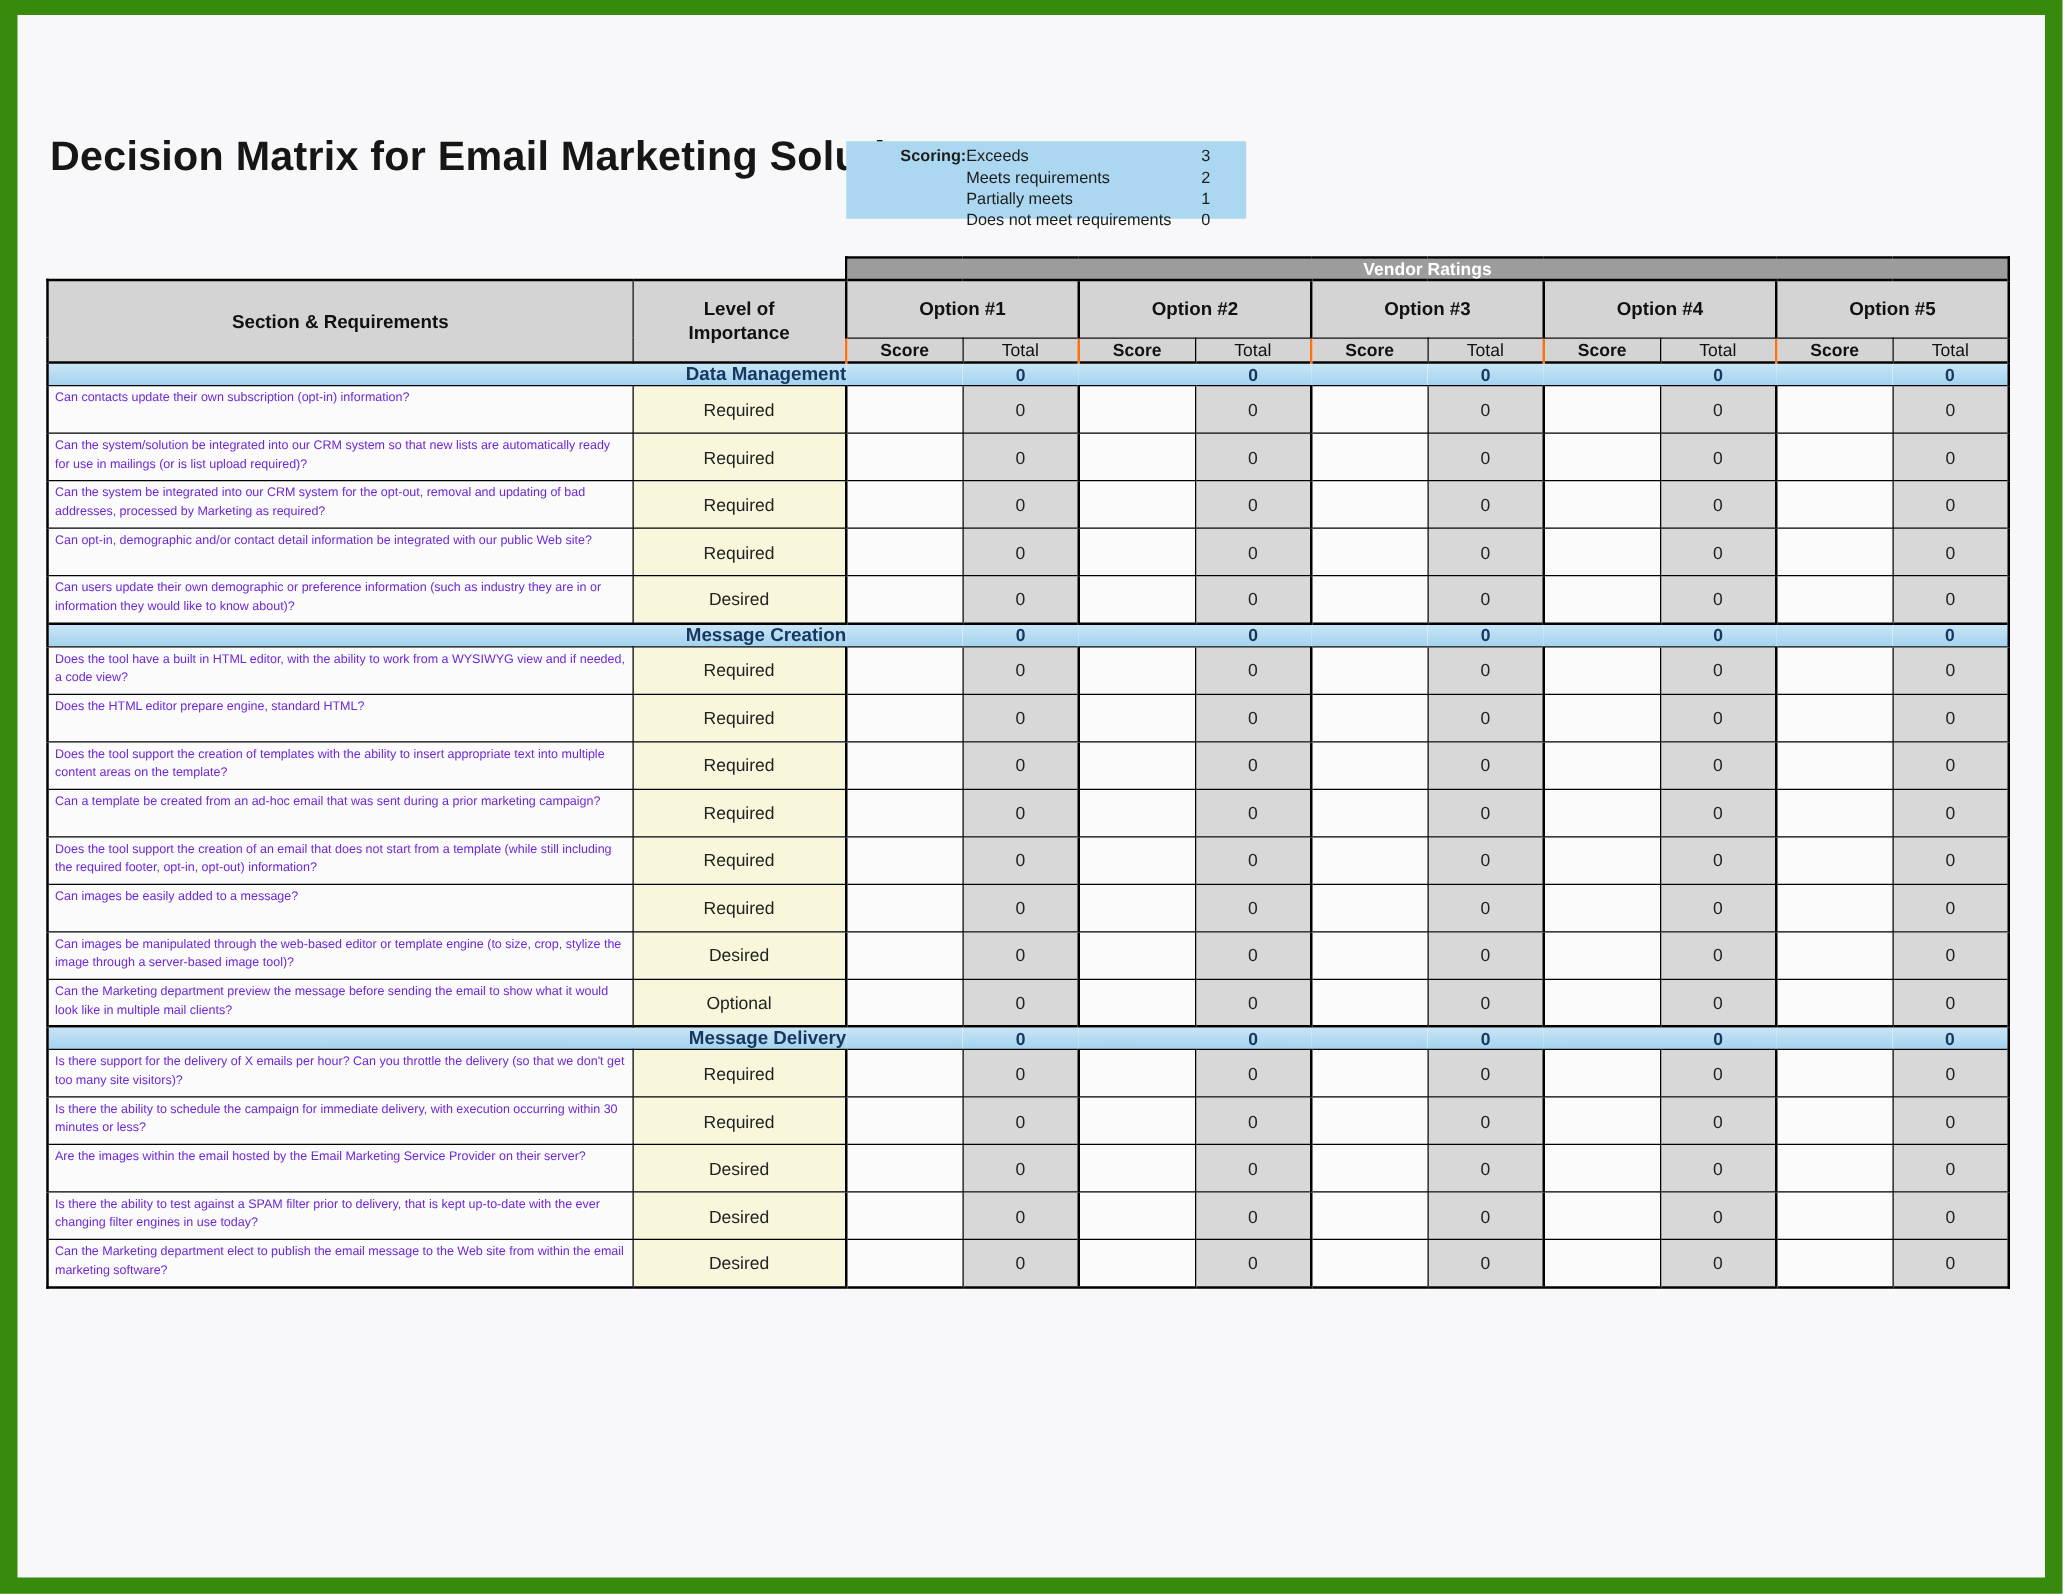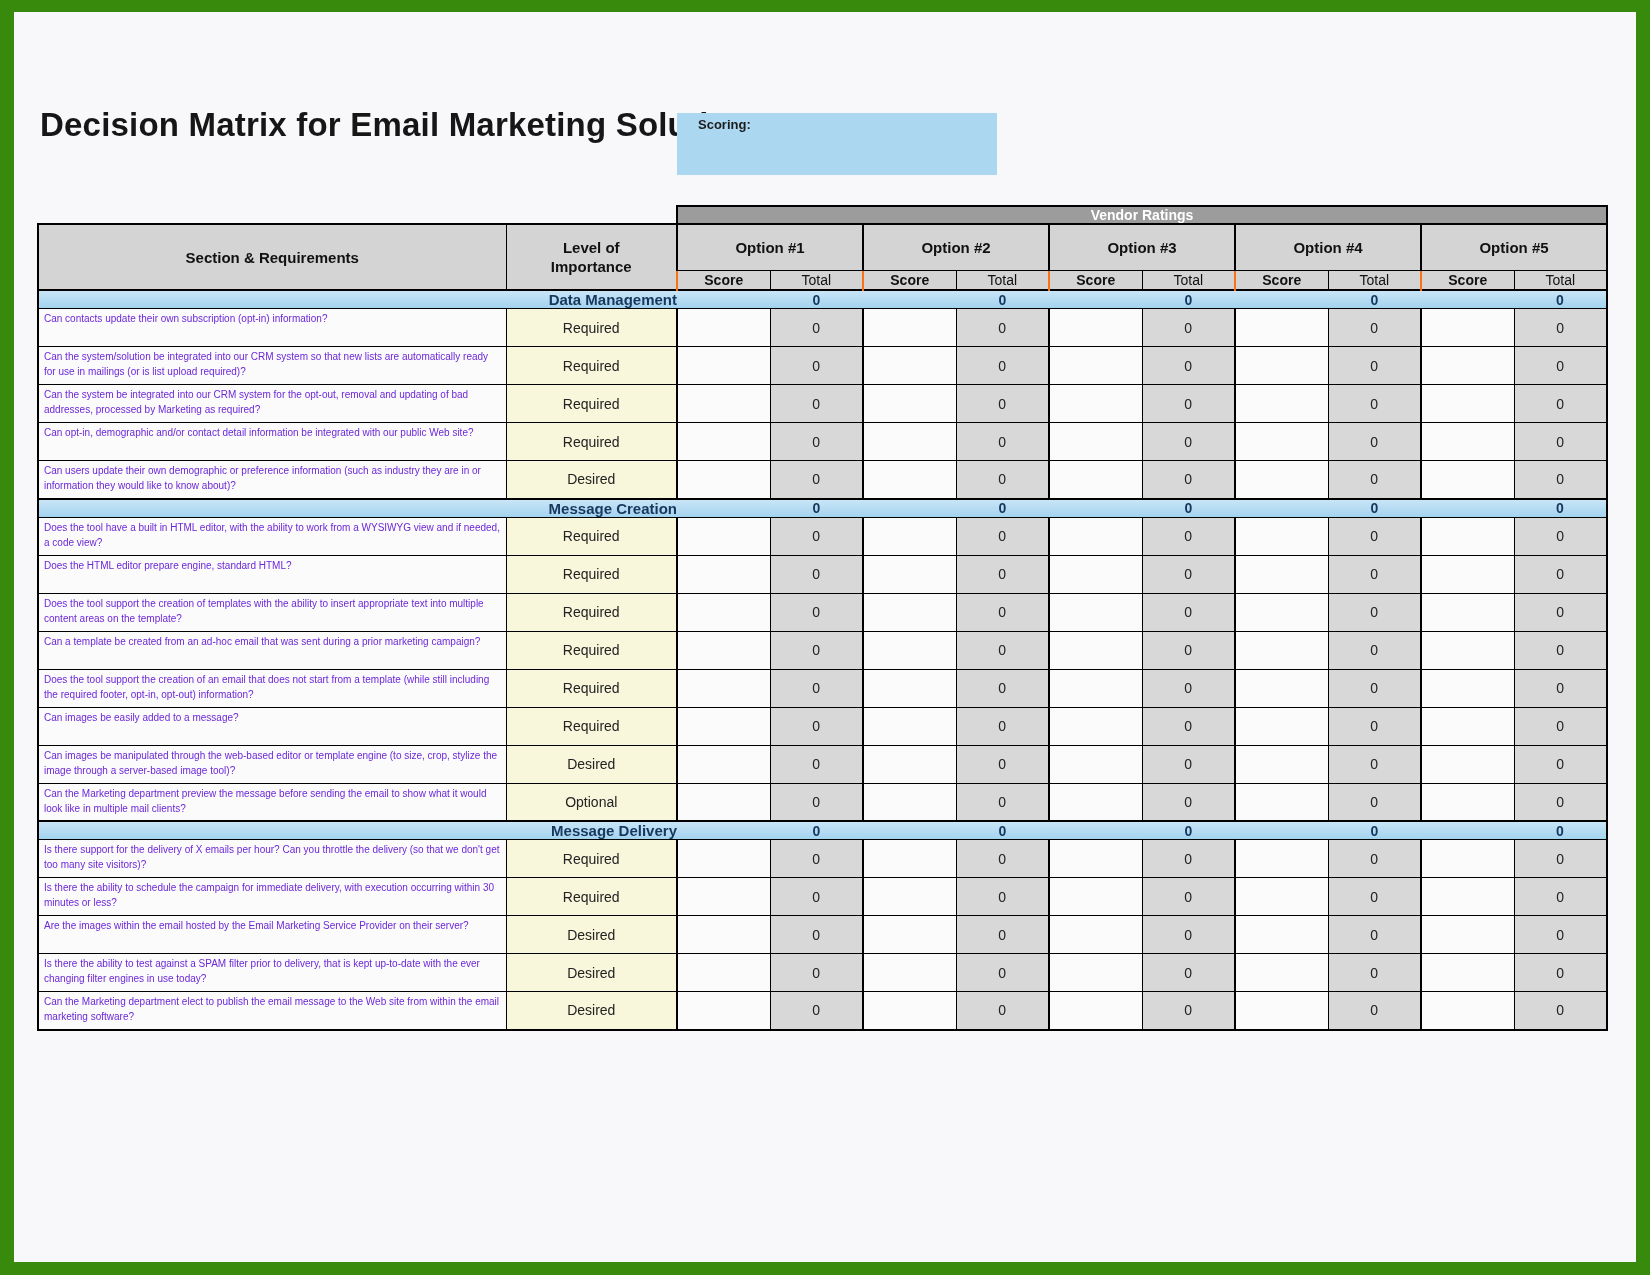--- a/index.html
+++ b/index.html
@@ -9,21 +9,21 @@
 
   .title{position:absolute;left:26px;top:94px;margin:0;font-size:33px;font-weight:bold;color:#161616;letter-spacing:.2px;}
 
   
   .legend{position:absolute;background:#ABD7F0;display:flex;box-sizing:border-box;padding-top:3px;font-size:13px;color:#1C1C1C;}
   .legend-label{font-weight:bold;box-sizing:border-box;line-height:17px;}
   .legend-items{flex:1;display:flex;flex-direction:column;}
   .legend-row{display:flex;height:17px;line-height:17px;}
   .legend-item-name{flex:1;}
   .scoring{left:663px;top:101px;width:320px;height:62px;}
-  .scoring .legend-label{width:96px;padding-left:21px;}
+  .scoring .legend-label{width:96px;padding-left:21px;text-align:right;}
   .scoring .legend-item-value{width:36px;text-align:left;}
   .weighting{left:1314px;top:101px;width:280px;height:62px;}
   .weighting .legend-label{width:99px;padding-left:17px;}
   .weighting .legend-item-value{width:66px;text-align:right;padding-right:28px;}
 
   
   .matrix{position:absolute;left:23px;top:193px;border-collapse:collapse;table-layout:fixed;font-family:"Liberation Sans",sans-serif;}
   .matrix td,.matrix th{border:1px solid #000;padding:0;overflow:hidden;box-sizing:border-box;}
   .matrix tr > :last-child{border-right:2px solid #000;}
 
@@ -56,20 +56,38 @@
 </head>
 <body>
 
 <div class="page">
   <div class="canvas">
 
     <h1 class="title">Decision Matrix for Email Marketing Solution</h1>
 
     <div class="legend scoring">
       <div class="legend-label">Scoring:</div>
+      <div class="legend-items">
+          <div class="legend-row">
+            <span class="legend-item-name">Exceeds</span>
+            <span class="legend-item-value">3</span>
+          </div>
+          <div class="legend-row">
+            <span class="legend-item-name">Meets requirements</span>
+            <span class="legend-item-value">2</span>
+          </div>
+          <div class="legend-row">
+            <span class="legend-item-name">Partially meets</span>
+            <span class="legend-item-value">1</span>
+          </div>
+          <div class="legend-row">
+            <span class="legend-item-name">Does not meet requirements</span>
+            <span class="legend-item-value">0</span>
+          </div>
+        </div>
     </div>
 
 
     <table class="matrix">
       <colgroup>
         <col style="width:468px">
         <col style="width:171px">
         <col style="width:93px">
           <col style="width:93px">
         <col style="width:93px">

